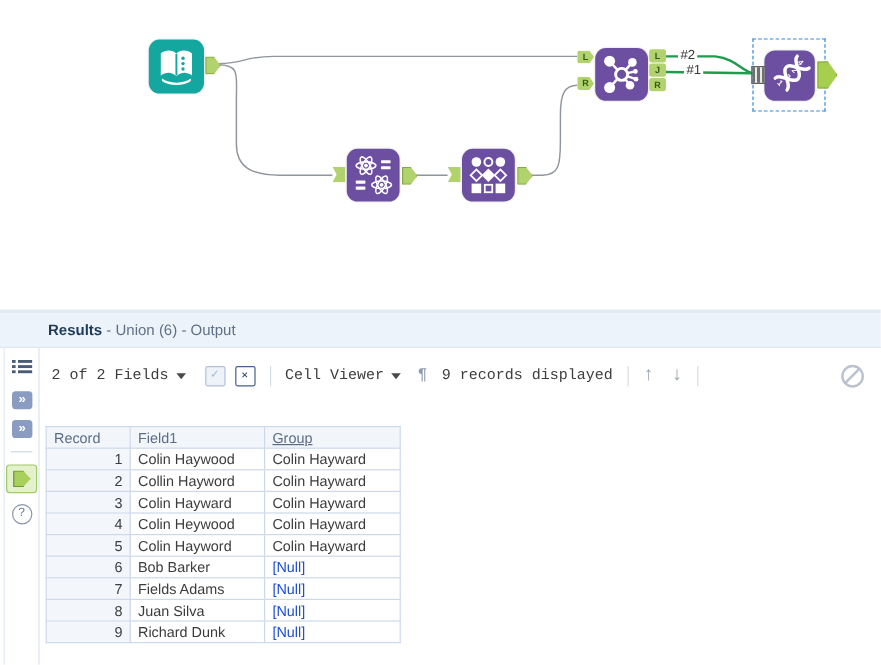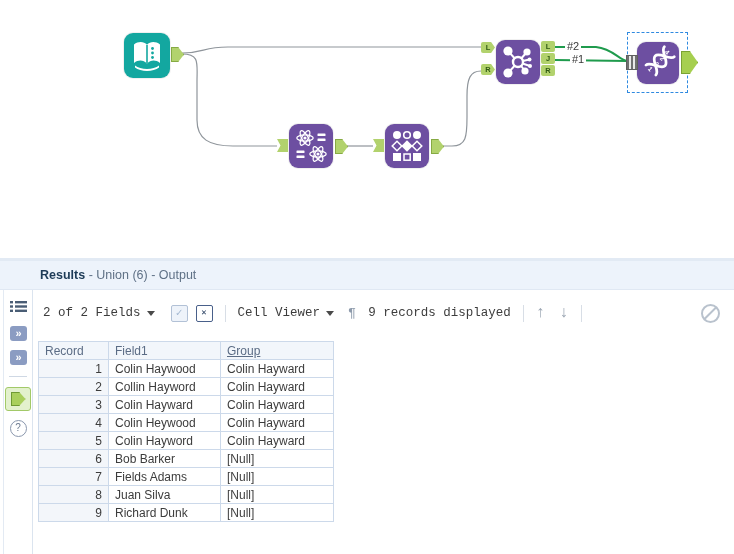--- a/index.html
+++ b/index.html
@@ -57,26 +57,26 @@
   .xb-icon{width:15px;height:15px;border:1px solid #49608a;border-radius:2px;background:#fff;
     color:#2e4465;font-size:9px;font-weight:bold;text-align:center;line-height:14px;margin-left:8px;}
   .pilcrow{color:#8e9bac;font-size:13.5px;margin-right:12px;}
   .nav-arrow{color:#9aa5b2;font-size:16px;line-height:16px;}
   .nav-arrow + .nav-arrow{margin-left:14px;}
   .no-icon{width:15px;height:15px;border:2px solid #b9c2cd;border-radius:50%;position:relative;
     margin-left:auto;margin-right:14px;flex:none;}
   .no-icon::after{content:"";position:absolute;left:-1px;top:6px;width:17px;height:2px;background:#b9c2cd;
     transform:rotate(-45deg);}
   
-  table.grid{border-collapse:collapse;margin:5px 0 0 5px;font-size:12px;color:#3c3c3c;table-layout:fixed;}
+  table.grid{border-collapse:collapse;margin:19px 0 0 5px;font-size:12px;color:#3c3c3c;table-layout:fixed;}
   table.grid th,table.grid td{border:1px solid #ccd9ea;height:17px;padding:0 6px;overflow:hidden;white-space:nowrap;}
   table.grid th{background:#f2f6fb;color:#5b6c85;font-weight:normal;text-align:left;}
   table.grid td{background:#fff;}
   table.grid td.rec{background:#f3f6fa;text-align:right;}
-  table.grid td.null-val{color:#404040;}
+  table.grid td.null-val{color:#1d4ed8;}
 </style>
 </head>
 <body>
 
 <div class="canvas">
 
   <svg class="wires" width="734" height="258" viewBox="0 0 734 258">
     <g fill="none" stroke="#8f959b" stroke-width="1.2">
       <path d="M182 53 C205 53 202 47 228 47 L481 47"></path>
       <path d="M182 54 C200 54 197 63 197 82 L197 120 C197 139 209 146 233 146 L277 146"></path>

